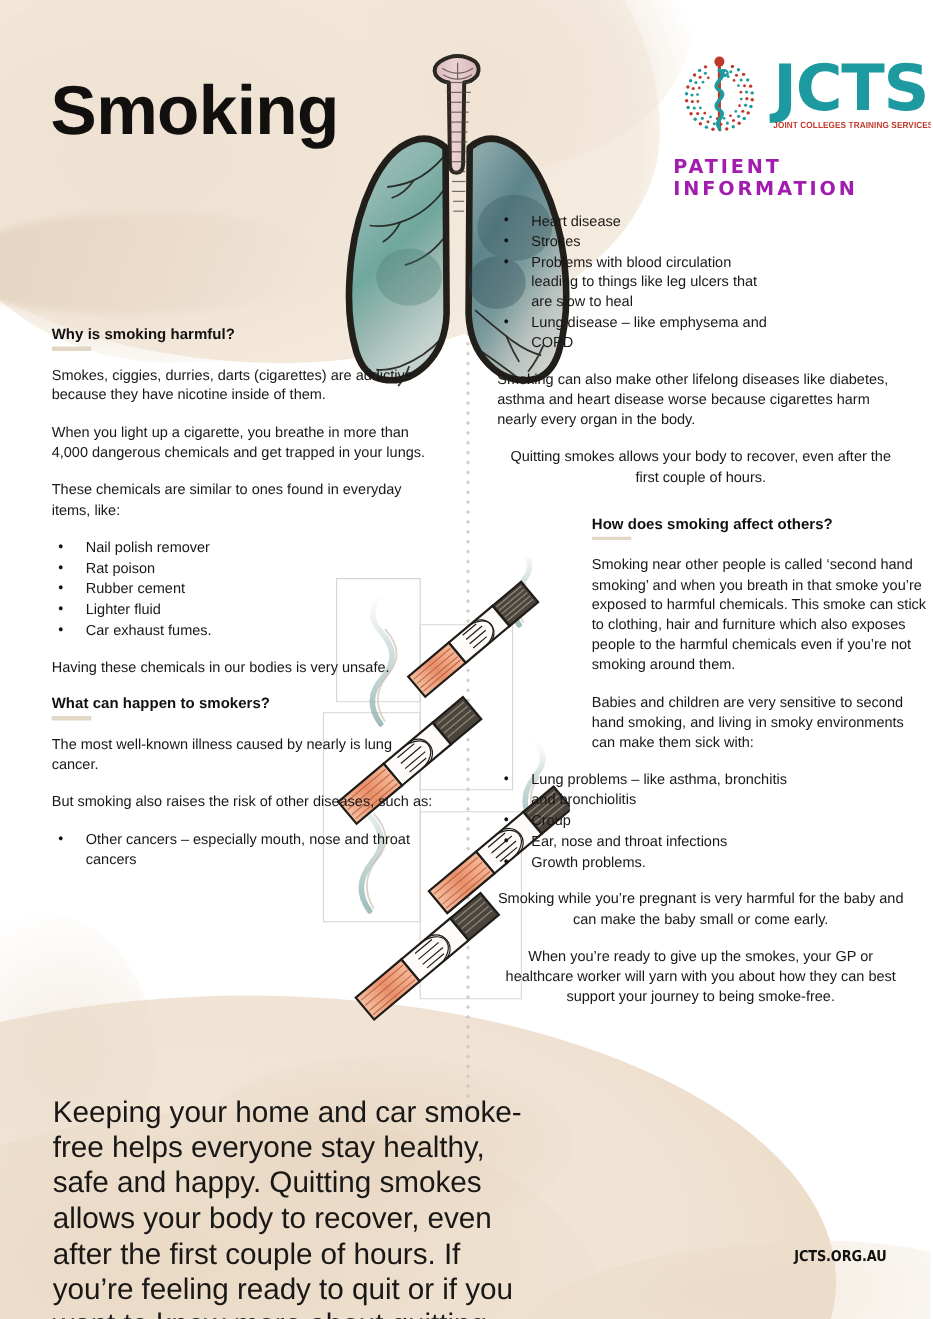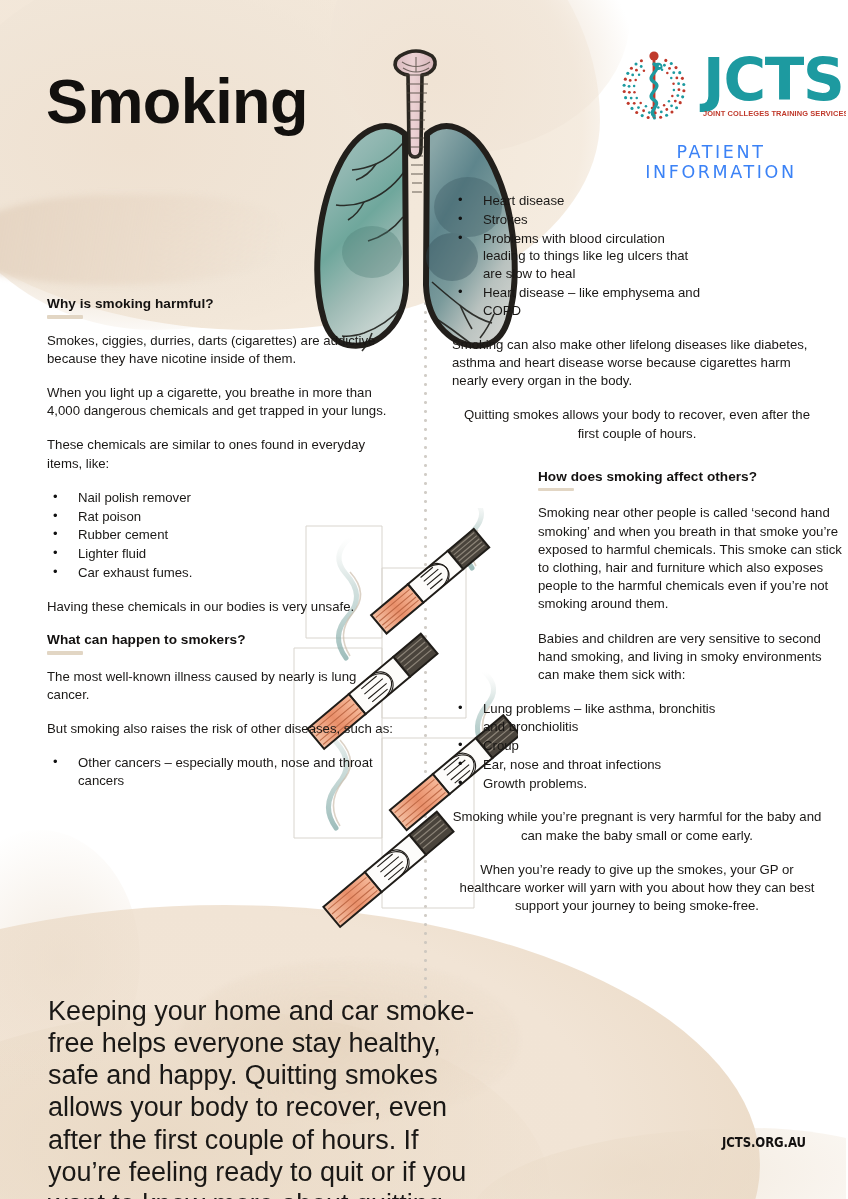--- a/index.html
+++ b/index.html
@@ -127,24 +127,23 @@
     letter-spacing: .1px;
     transform: scaleX(.92);
     transform-origin: left center;
     margin-top: 2px;
     white-space: nowrap;
     font-family: "Liberation Sans Narrow", "Liberation Sans", sans-serif;
     font-weight: 600;
   }
   .patient-info {
     margin-top: 14px;
-    text-align: center;
     font-size: 17.5px;
-    font-weight: 400;
-    color: #3b82f6;
+    font-weight: 700;
+    color: #a21caf;
     letter-spacing: 2.6px;
     font-family: "DejaVu Sans", sans-serif;
   }
 
   
   .lungs { position: absolute; left: 272px; top: 42px; width: 288px; height: 352px; }
   .cigs  { position: absolute; left: 286px; top: 508px; width: 232px; height: 462px; }
 
   
   .col-left {
@@ -586,21 +585,21 @@
       <li>Other cancers – especially mouth, nose and throat cancers</li>
     </ul>
   </div>
 
   <div class="col-right">
 
     <ul class="bullets rt-bullets">
       <li>Heart disease</li>
       <li>Strokes</li>
       <li>Problems with blood circulation leading to things like leg ulcers that are slow to heal</li>
-      <li>Heart disease – like emphysema and COPD</li>
+      <li>Lung disease – like emphysema and COPD</li>
     </ul>
 
     <p class="body p-smoking-other">Smoking can also make other lifelong diseases like diabetes, asthma and heart disease worse because cigarettes harm nearly every organ in the body.</p>
 
     <p class="body p-quitting">Quitting smokes allows your body to recover, even after the first couple of hours.</p>
 
     <div class="right-section2">
       <h2 class="section">How does smoking affect others?</h2>
       <div class="rule"></div>
 

